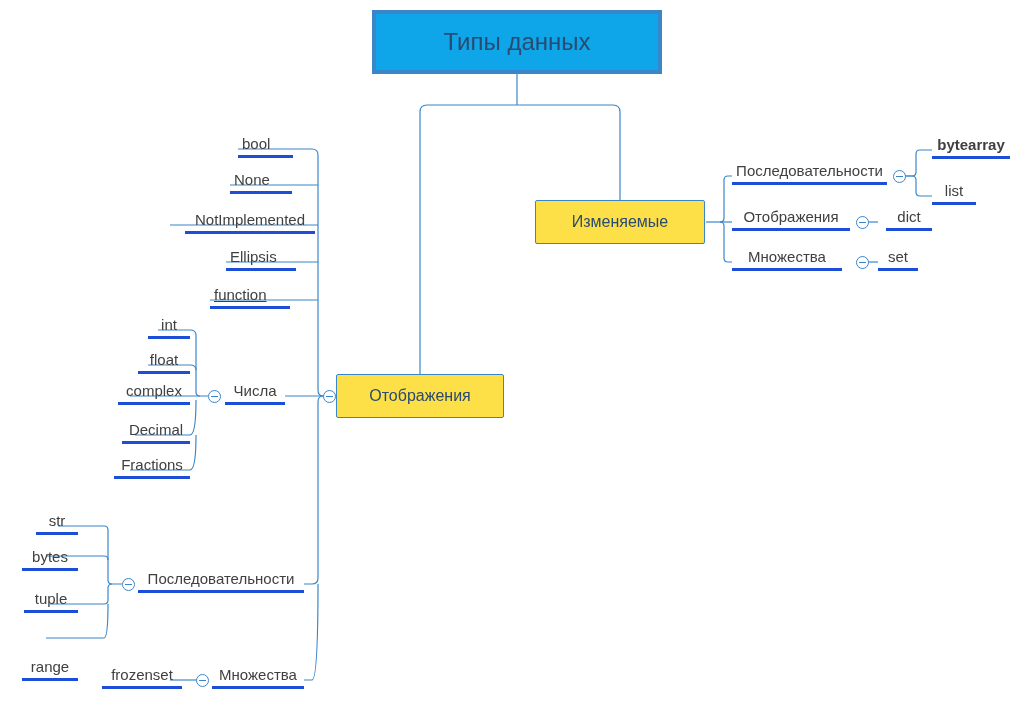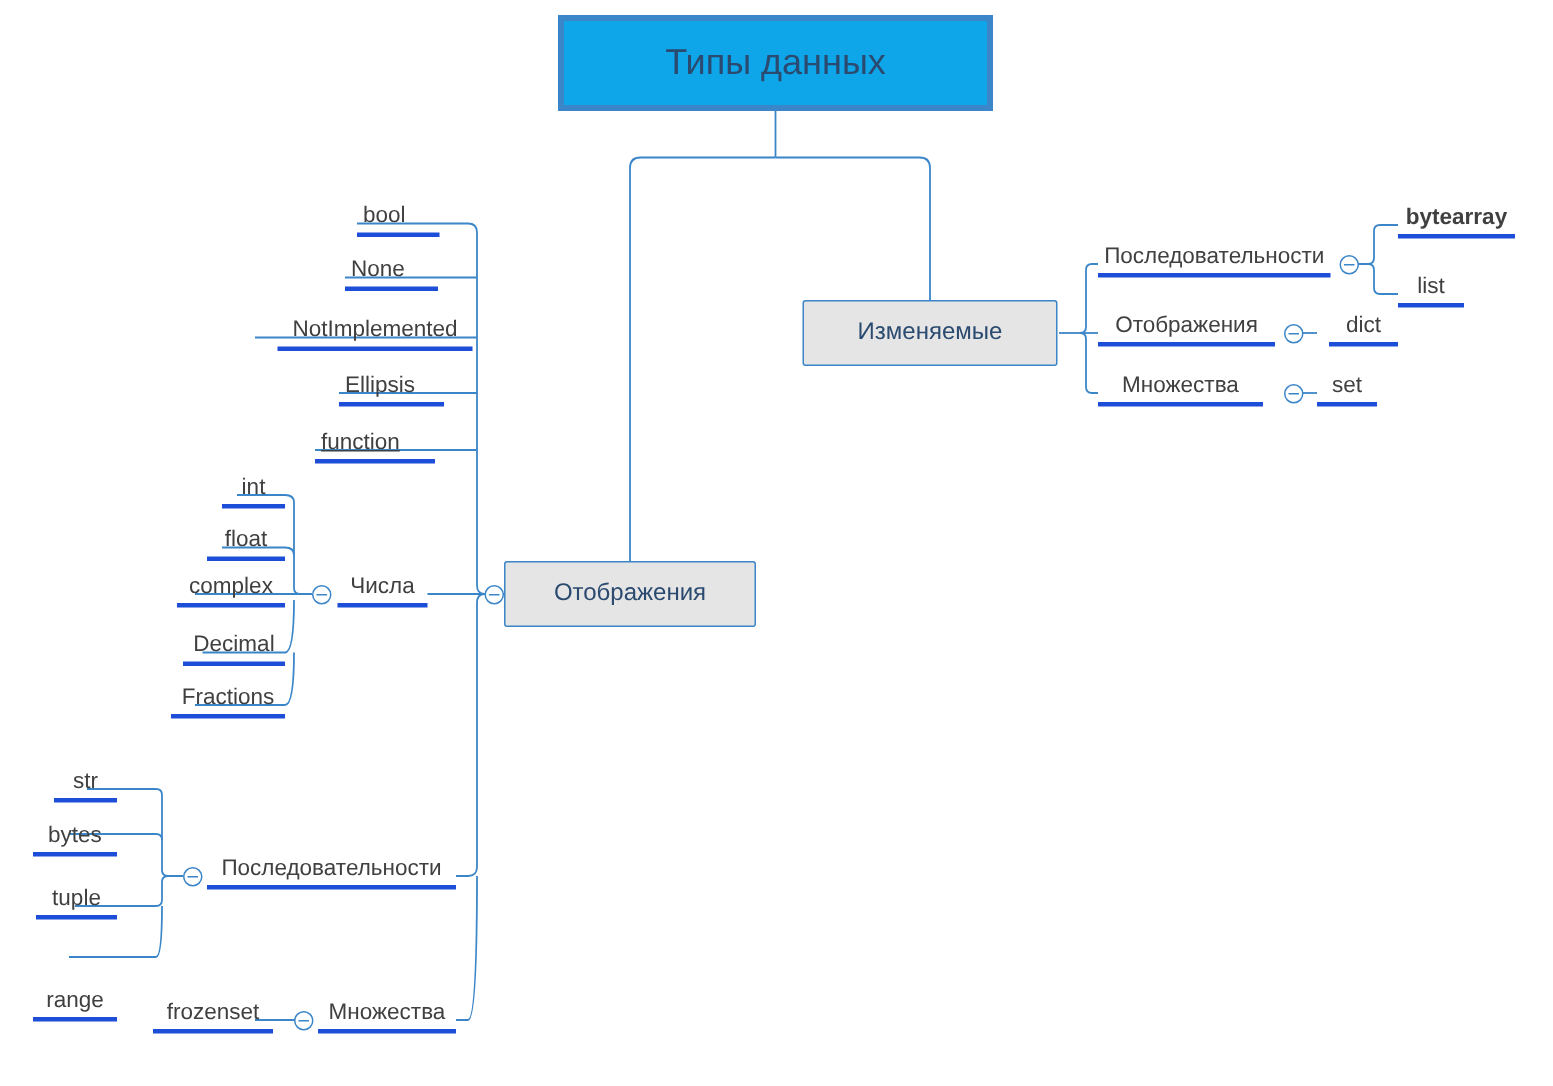--- a/index.html
+++ b/index.html
@@ -18,21 +18,21 @@
     background: #0ea5e9;
     border: 4px solid #3b86c8;
     font-size: 24px;
     display: flex;
     align-items: center;
     justify-content: center;
     box-sizing: border-box;
   }
   .box {
     position: absolute;
-    background: #e5e5e5;
+    background: #fde047;
     border: 1px solid #3b86c8;
     font-size: 16px;
     display: flex;
     align-items: center;
     justify-content: center;
     box-sizing: border-box;
     border-radius: 2px;
   }
   .node {
     position: absolute;

